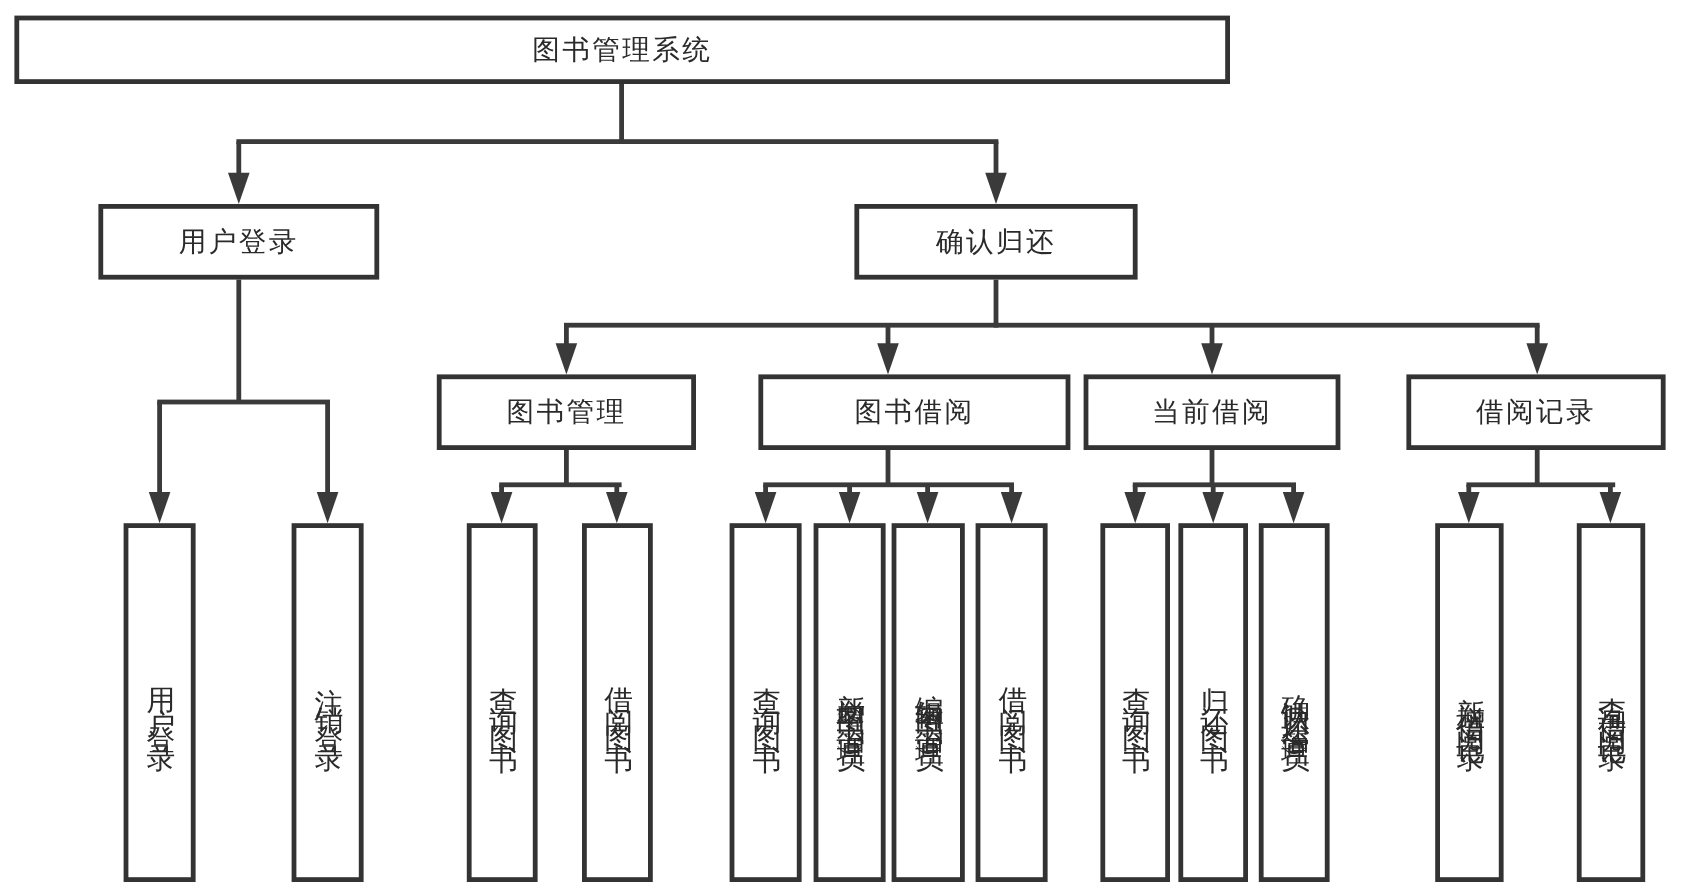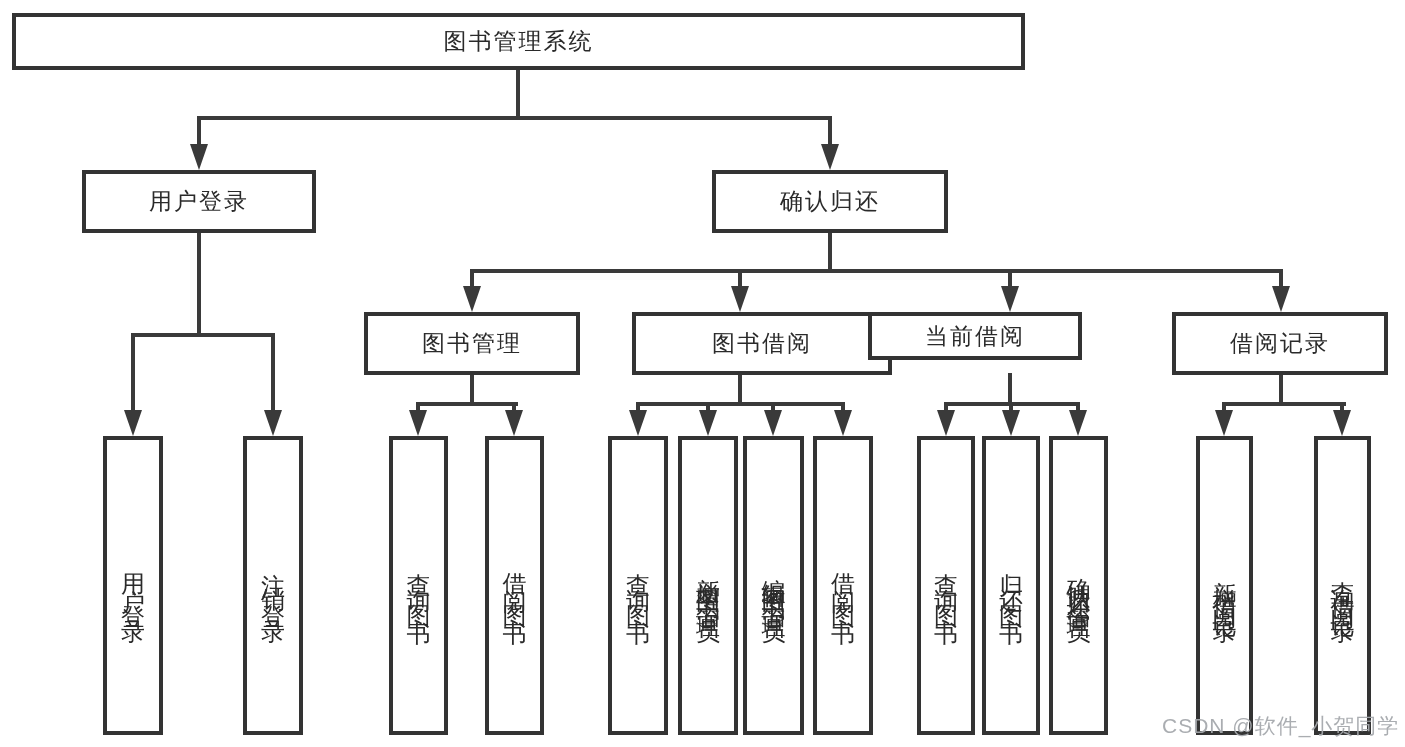--- a/index.html
+++ b/index.html
@@ -70,21 +70,21 @@
   <div class="arrow" style="left:731px;top:286px"></div>
   <div class="arrow" style="left:1001px;top:286px"></div>
   <div class="arrow" style="left:1272px;top:286px"></div>
 
   <div class="box" style="left:364px;top:312px;width:216px;height:63px">
     <span class="hlabel">图书管理</span>
   </div>
   <div class="box" style="left:632px;top:312px;width:260px;height:63px">
     <span class="hlabel">图书借阅</span>
   </div>
-  <div class="box" style="left:868px;top:312px;width:214px;height:48px">
+  <div class="box" style="left:903px;top:312px;width:214px;height:63px">
     <span class="hlabel">当前借阅</span>
   </div>
   <div class="box" style="left:1172px;top:312px;width:216px;height:63px">
     <span class="hlabel">借阅记录</span>
   </div>
 
   <div class="v" style="left:470px;top:373px;height:32px"></div>
   <div class="h" style="left:416px;top:402px;width:102px"></div>
   <div class="v" style="left:416px;top:404px;height:8px"></div>
   <div class="v" style="left:512px;top:404px;height:8px"></div>
@@ -155,15 +155,14 @@
     <span class="vtext sp9">确认归还（管理员）</span>
   </div>
 
   <div class="box" style="left:1196px;top:436px;width:57px;height:299px">
     <span class="vtext sp6">新增借阅记录</span>
   </div>
   <div class="box" style="left:1314px;top:436px;width:57px;height:299px">
     <span class="vtext sp6">查询借阅记录</span>
   </div>
 
-  <div class="watermark">CSDN @软件_小贺同学</div>
 
 </div>
 
 </body></html>

